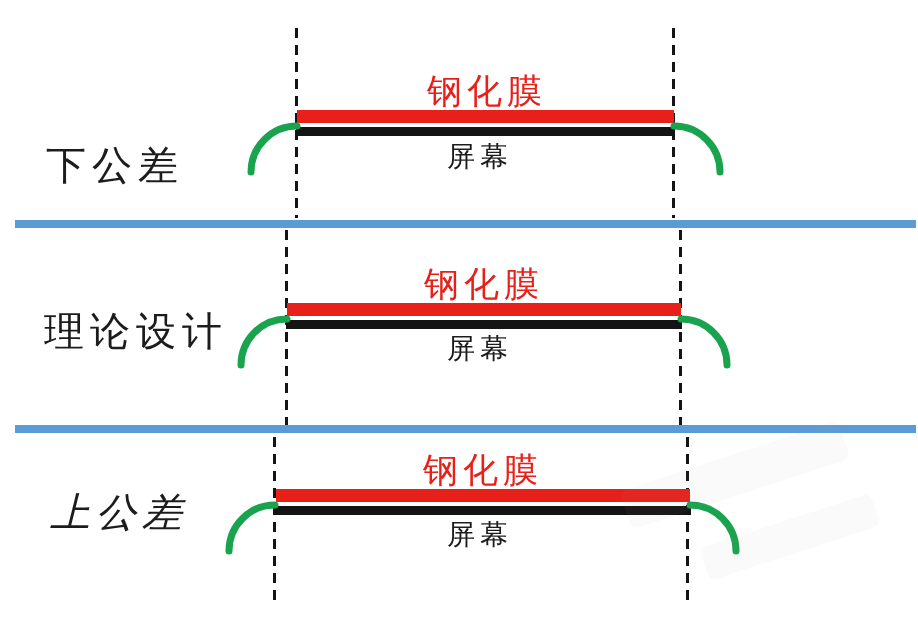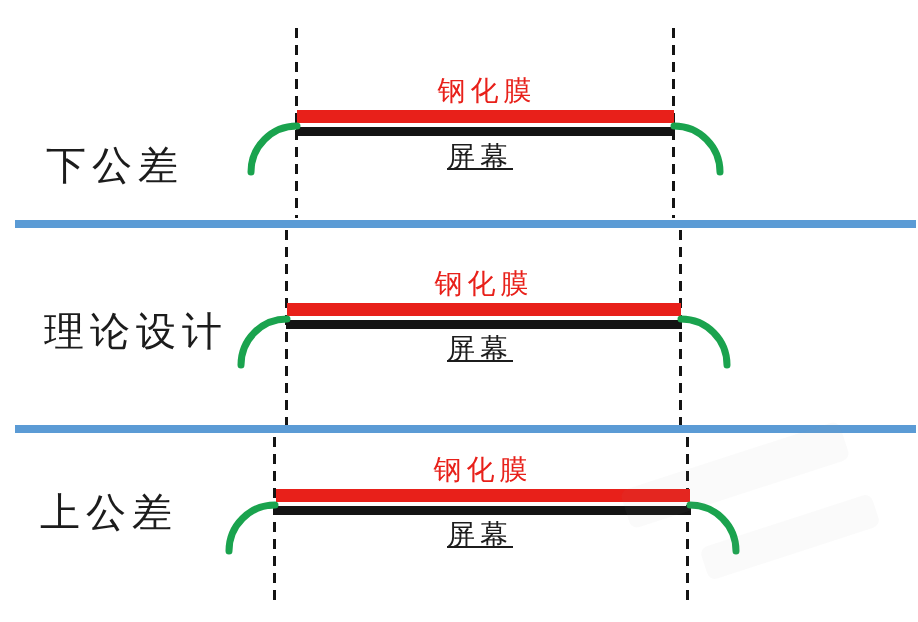--- a/index.html
+++ b/index.html
@@ -15,37 +15,35 @@
     font-size:40px;
     letter-spacing:6px;
     color:#1c1c1c;
     white-space:nowrap;
     line-height:44px;
   }
   .film-label{
     position:absolute;
     width:220px;
     text-align:center;
-    font-size:28px;
+    font-size:35px;
     letter-spacing:5px;
     color:var(--film-red,#e8201a);
     white-space:nowrap;
     line-height:30px;
-    font-family:Liberation Serif, serif;
   }
   .screen-label{
     position:absolute;
     width:220px;
     text-align:center;
     font-size:28px;
     letter-spacing:5px;
     color:#1c1c1c;
     white-space:nowrap;
     line-height:30px;
-    text-decoration:underline;
   }
   .film-bar{
     position:absolute;
     height:13px;
     background:var(--film-red,#e8201a);
   }
   .screen-bar{
     position:absolute;
     height:9px;
     background:var(--screen-black,#141414);
@@ -126,21 +124,21 @@
       <path class="arc-path" d="M 53 7 A 46 46 0 0 0 7 53"></path>
     </svg>
     <svg class="arc-svg" style="left:674px;top:312px;" viewBox="0 0 60 60">
       <path class="arc-path" d="M 7 7 A 46 46 0 0 1 53 53"></path>
     </svg>
   </div>
 
   <div class="divider" style="top:425px;"></div>
 
   <div>
-    <div class="row-label" style="left:40px;top:490px;">上公差</div>
+    <div class="row-label" style="left:50px;top:490px;font-style:italic;">上公差</div>
 
     <div class="dashed-line" style="left:273px;top:437px;height:168px;"></div>
     <div class="dashed-line" style="left:686px;top:437px;height:168px;"></div>
 
     <div class="film-label" style="left:373px;top:455px;">钢化膜</div>
 
     <div class="film-bar" style="left:276px;top:489px;width:414px;"></div>
     <div class="screen-bar" style="left:275px;top:506px;width:416px;"></div>
 
     <div class="screen-label" style="left:370px;top:520px;">屏幕</div>

